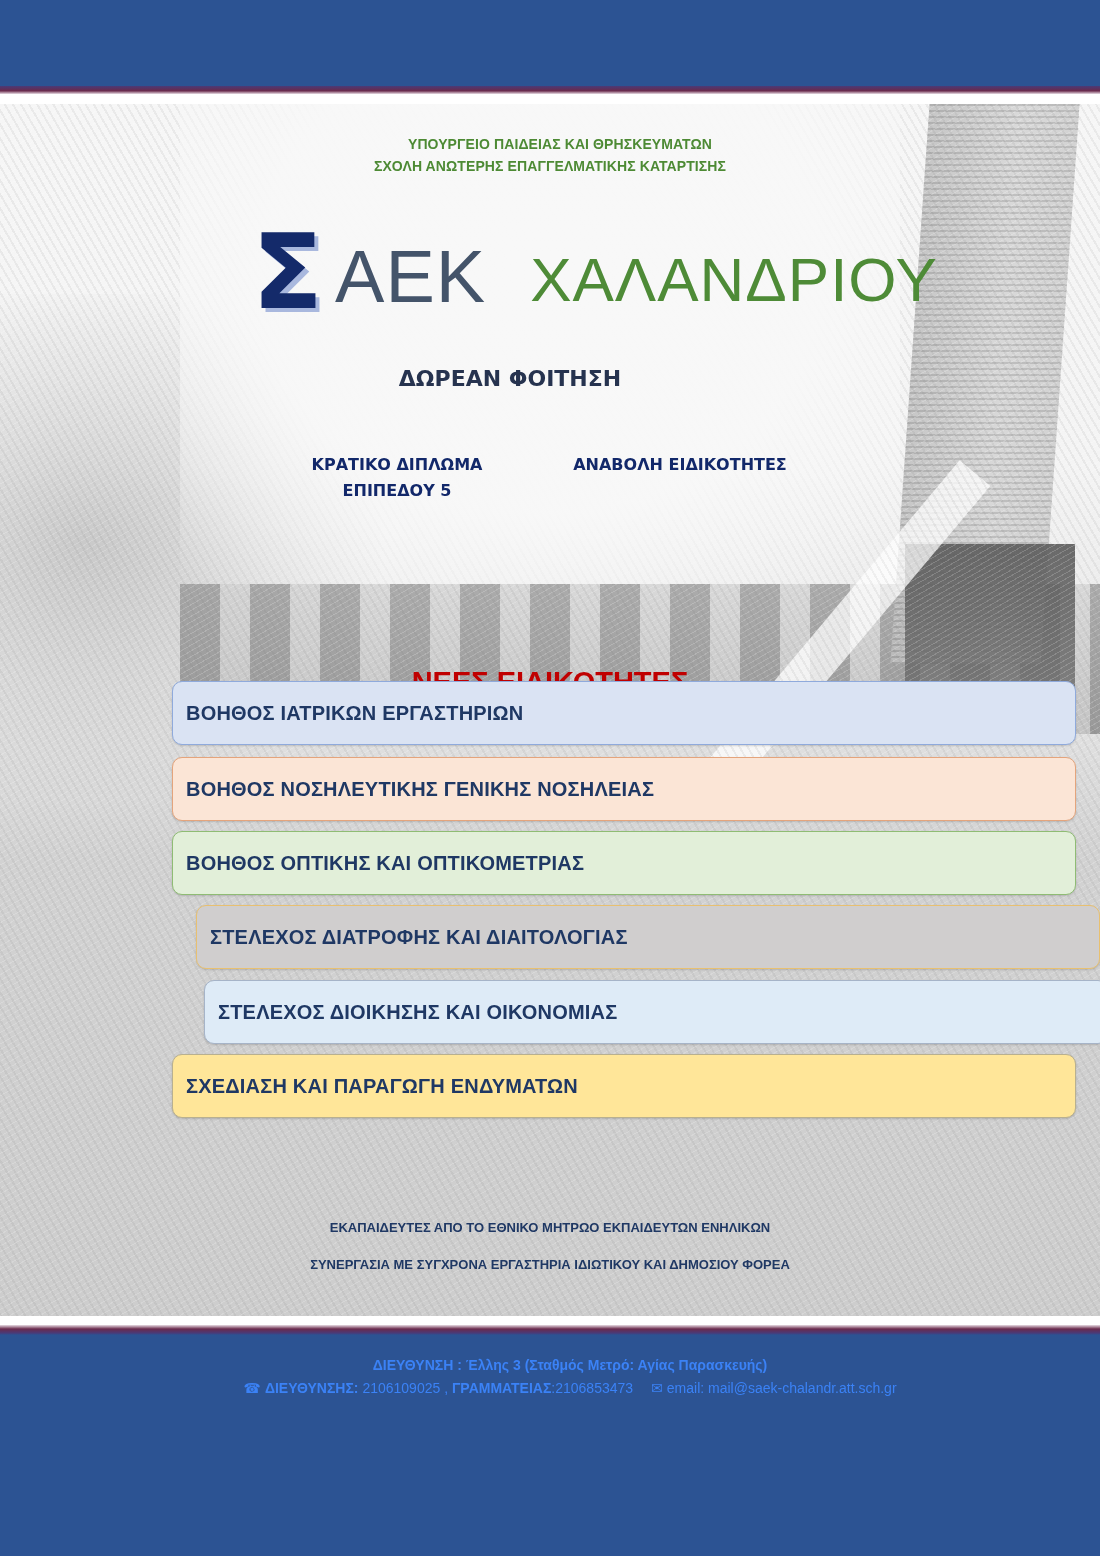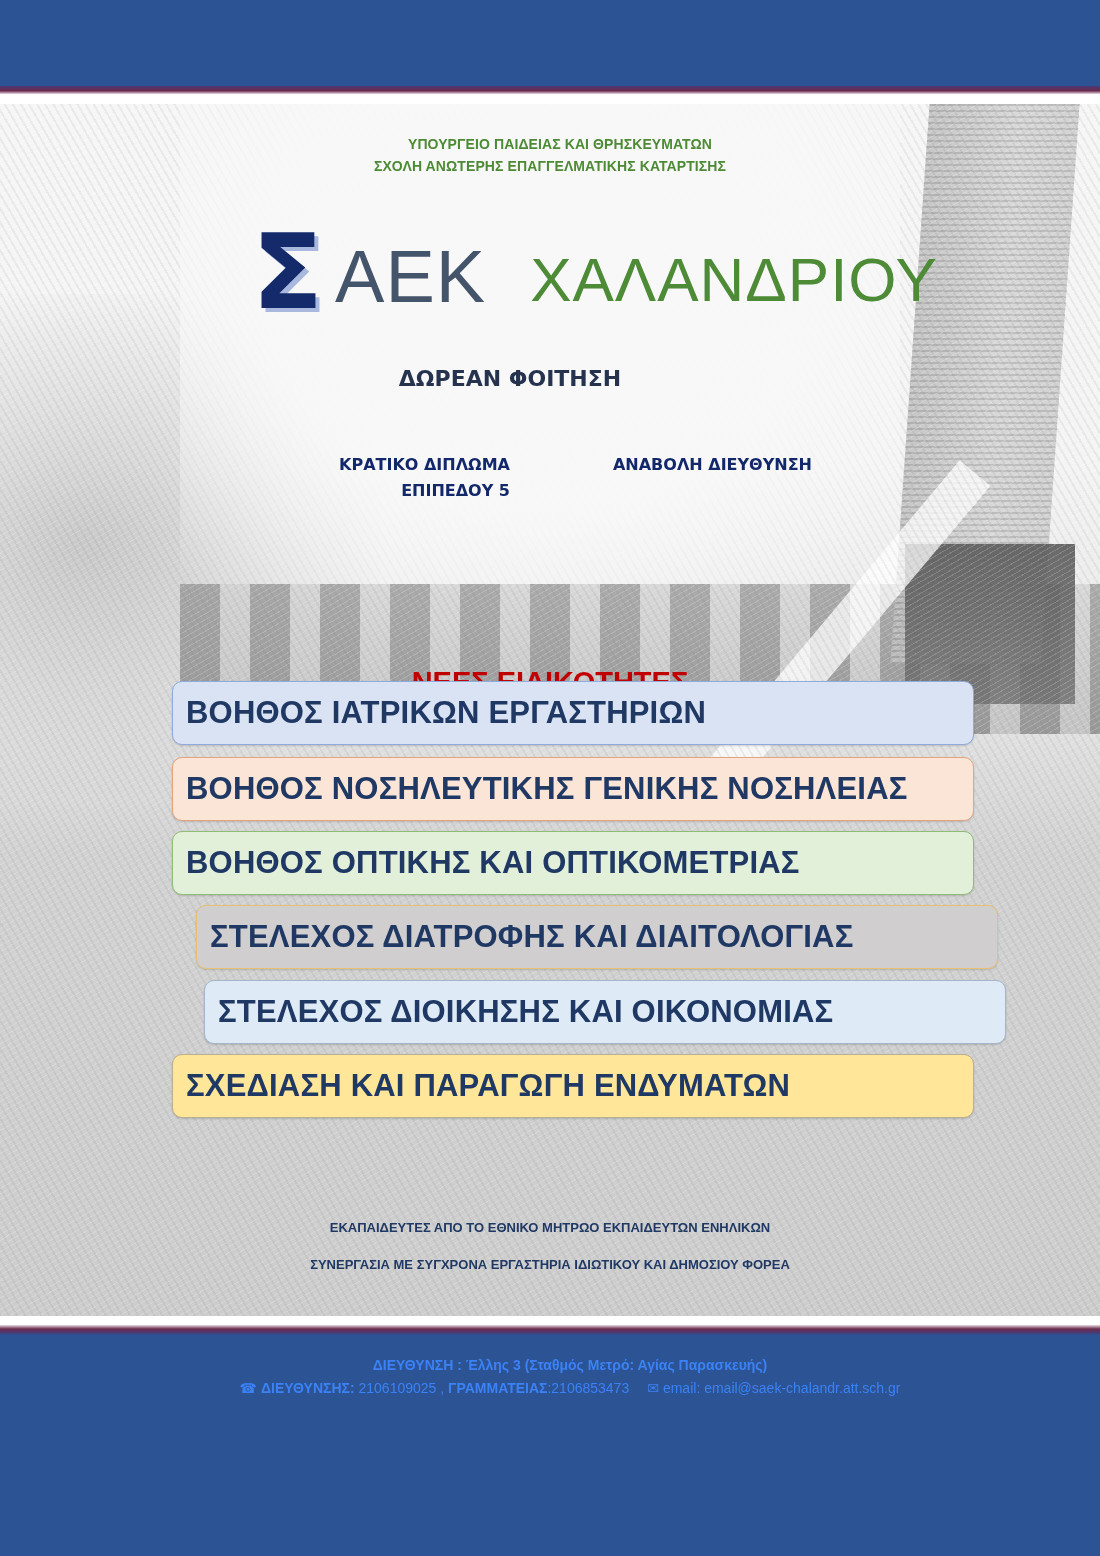--- a/index.html
+++ b/index.html
@@ -93,37 +93,37 @@
     color: #4e8b37; margin-left: 44px; letter-spacing: 1px;
   }
 
   .free {
     position: absolute; left: 0; top: 366px; width: 1020px; text-align: center;
     color: #26334f; font-family: "DejaVu Sans", sans-serif; font-weight: bold; font-size: 22px;
   }
   .feat {
     position: absolute; top: 452px; color: #12286a;
     font-family: "DejaVu Sans", sans-serif; font-weight: bold; font-size: 16px;
-    text-align: right; line-height: 26px;
+    text-align: center; line-height: 26px;
   }
   .feat.left { left: 284px; width: 226px; }
   .feat.right { left: 548px; width: 264px; }
 
   .new-title {
     position: absolute; left: 0; top: 618px; width: 1100px; text-align: center;
     color: #c00000; font-weight: bold; font-size: 29px;
     font-family: "Liberation Sans", sans-serif;
     margin-top: 48px;
   }
 
   .spec {
-    position: absolute; left: 172px; width: 802px; height: 64px;
+    position: absolute; left: 172px; width: 904px; height: 64px;
     border-radius: 10px; box-sizing: border-box;
     display: flex; align-items: center; padding-left: 13px;
-    color: #1f3864; font-weight: bold; font-size: 31px;
+    color: #1f3864; font-weight: bold; font-size: 20px;
     font-family: "Liberation Sans", sans-serif;
     letter-spacing: 0.2px;
     box-shadow: 0 1px 2px rgba(0,0,0,0.15);
   }
 
   .note {
     position: absolute; left: 0; width: 1100px; text-align: center;
     color: #1f3864; font-weight: bold; font-size: 13px;
   }
   .note.n1 { top: 1220px; }
@@ -163,21 +163,21 @@
   <span class="aek">ΑΕΚ</span>
   <span class="city">ΧΑΛΑΝΔΡΙΟΥ</span>
 </div>
 
 <div class="free">ΔΩΡΕΑΝ ΦΟΙΤΗΣΗ</div>
 
 <div class="feat left">
   <div>ΚΡΑΤΙΚΟ ΔΙΠΛΩΜΑ</div>
   <div>ΕΠΙΠΕΔΟΥ 5</div>
 </div>
-<div class="feat right">ΑΝΑΒΟΛΗ ΔΙΕΥΘΥΝΣΗ</div>
+<div class="feat right">ΑΝΑΒΟΛΗ ΕΙΔΙΚΟΤΗΤΕΣ</div>
 
 <div class="new-title">ΝΕΕΣ ΕΙΔΙΚΟΤΗΤΕΣ</div>
 
 <div id="spec-list">
   <div class="spec" style="top: 681px; background: rgb(218, 227, 243); border: 1.5px solid rgb(143, 170, 220);">
       <span>ΒΟΗΘΟΣ ΙΑΤΡΙΚΩΝ ΕΡΓΑΣΤΗΡΙΩΝ</span>
     </div>
   <div class="spec" style="top: 757px; background: rgb(251, 229, 214); border: 1.5px solid rgb(228, 164, 124);">
       <span>ΒΟΗΘΟΣ ΝΟΣΗΛΕΥΤΙΚΗΣ ΓΕΝΙΚΗΣ ΝΟΣΗΛΕΙΑΣ</span>
     </div>
@@ -196,14 +196,14 @@
 </div>
 
 <div class="note n1">ΕΚΑΠΑΙΔΕΥΤΕΣ ΑΠΟ ΤΟ ΕΘΝΙΚΟ ΜΗΤΡΩΟ ΕΚΠΑΙΔΕΥΤΩΝ ΕΝΗΛΙΚΩΝ</div>
 <div class="note n2">ΣΥΝΕΡΓΑΣΙΑ ΜΕ ΣΥΓΧΡΟΝΑ ΕΡΓΑΣΤΗΡΙΑ ΙΔΙΩΤΙΚΟΥ ΚΑΙ ΔΗΜΟΣΙΟΥ ΦΟΡΕΑ</div>
 
 <div class="bottom-band-edge"></div>
 <div class="bottom-band"></div>
 
 <div class="footer-line f1">ΔΙΕΥΘΥΝΣΗ : Έλλης 3 (Σταθμός Μετρό: Αγίας Παρασκευής)</div>
 <div class="footer-line f2">
-  <span class="icon">☎</span><b>ΔΙΕΥΘΥΝΣΗΣ:</b><span> 2106109025 , </span><b>ΓΡΑΜΜΑΤΕΙΑΣ</b><span>:2106853473</span><span class="gap"></span><span class="icon">✉</span><span>email: email@saek-chalandr.att.sch.gr</span>
+  <span class="icon">☎</span><b>ΔΙΕΥΘΥΝΣΗΣ:</b><span> 2106109025 , </span><b>ΓΡΑΜΜΑΤΕΙΑΣ</b><span>:2106853473</span><span class="gap"></span><span class="icon">✉</span><span>email: mail@saek-chalandr.att.sch.gr</span>
 </div>
 
 </body></html>

